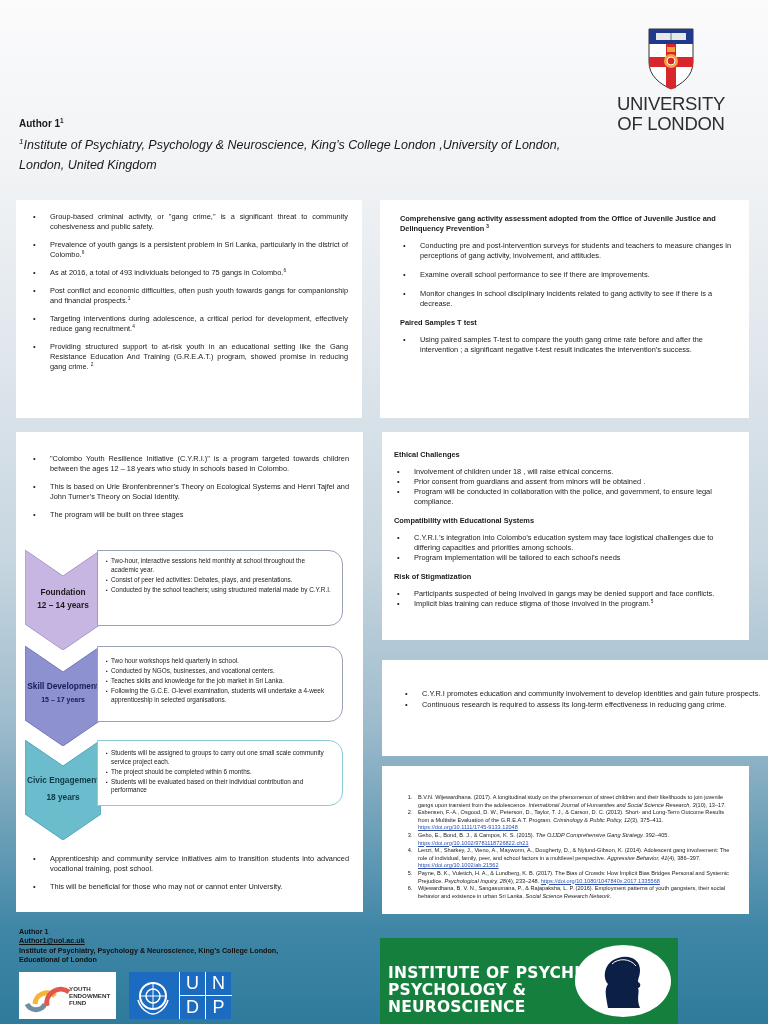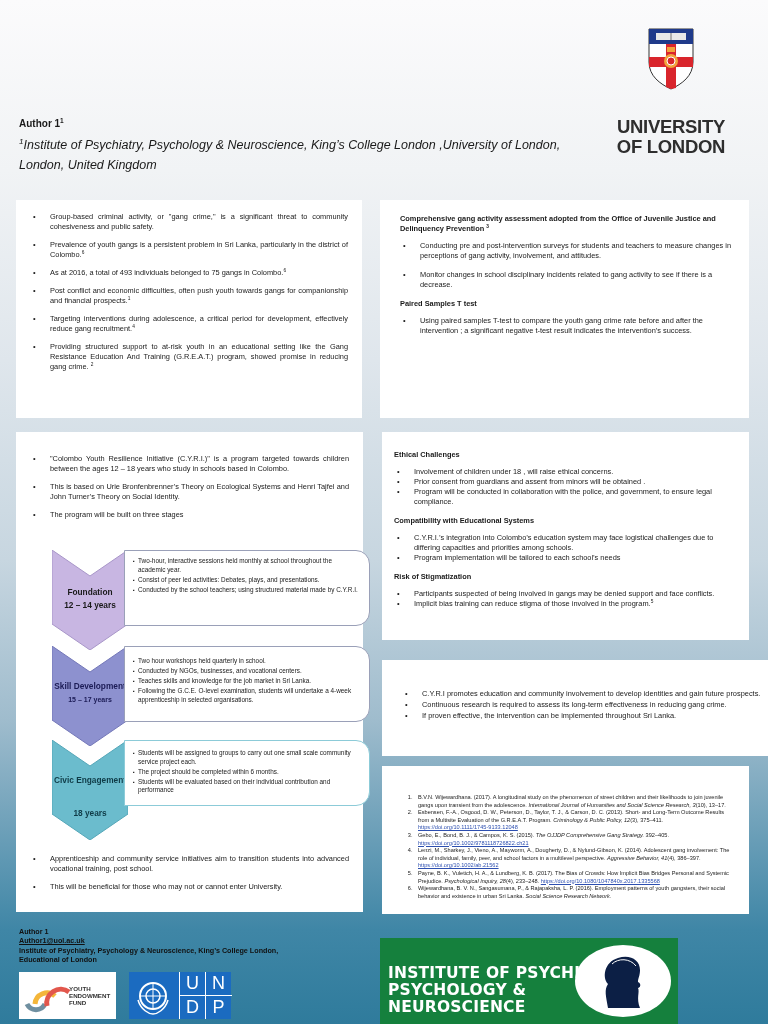--- a/index.html
+++ b/index.html
@@ -8,21 +8,21 @@
     font-family:"Liberation Sans", sans-serif; color:#1a1a1a;
     background: linear-gradient(180deg, #fbfbfc 0px, #f1f3f5 170px, #dfe6ec 360px, #c7d6e0 560px, #9fbccd 720px, #5f98b3 860px, #3f86a6 930px, #2f7b9c 1024px);
   }
   .abs { position:absolute; }
   .author-block { left:19px; top:118px; width:580px; }
   .author-name { font-size:10px; font-weight:bold; margin-bottom:6px; }
   .affil { font-size:12.5px; font-style:italic; line-height:20px; }
   sup { font-size:0.65em; line-height:0; }
 
   .uol-logo { left:612px; top:28px; width:118px; text-align:center; }
-  .uol-text { font-weight:bold; font-size:18.5px; line-height:20px; color:#2e2e2e; letter-spacing:-0.3px; margin-top:23px; }
+  .uol-text { font-weight:normal; font-size:18.5px; line-height:20px; color:#2e2e2e; letter-spacing:-0.3px; margin-top:0; }
 
   .panel { position:absolute; background:#ffffff; box-sizing:border-box; }
   .p1 { left:16px; top:200px; width:346px; height:218px; padding:12px 14px 0 14px; }
   .p2 { left:380px; top:200px; width:369px; height:218px; padding:14px 16px 0 20px; }
   .p3 { left:16px; top:432px; width:347px; height:480px; padding:22px 14px 0 14px; }
   .p4 { left:382px; top:432px; width:367px; height:208px; padding:18px 16px 0 12px; }
   .p5 { left:382px; top:660px; width:401px; height:96px; padding:28px 16px 0 20px; }
   .p6 { left:382px; top:766px; width:367px; height:148px; padding:28px 16px 0 10px; }
 
   ul.b { list-style:none; margin:0; padding:0; }
@@ -34,21 +34,21 @@
   .heading { font-size:7.4px; font-weight:bold; line-height:10px; margin-bottom:7px; }
   .p4 ul.b li { margin-bottom:0; }
   .p4 ul.b { margin-bottom:9px; }
   .p5 ul.b li { margin-bottom:0; line-height:11px; }
 
   ol.refs { margin:0; padding-left:22px; font-size:5.6px; line-height:7.6px; color:#222; }
   ol.refs li { padding-left:4px; }
   .link { color:#2d4fb0; text-decoration:underline; }
   .it { font-style:italic; }
 
-  .stage { position:absolute; left:36px; width:318px;padding-left:20px; }
+  .stage { position:absolute; left:9px; width:318px;padding-left:20px; }
   .chevron { position:absolute; left:0; top:0; width:76px; }
   .chev-label { position:absolute; left:0; width:76px; text-align:center; font-weight:bold; font-size:8.3px; line-height:13px; }
   .stage-box { position:absolute; left:72px; top:0; width:246px; border:1px solid #9aa0b8; border-radius:0 14px 14px 0; background:#fff; box-sizing:border-box; padding:6px 8px 6px 8px; }
   .stage-box ul { list-style:none; margin:0; padding:0; }
   .stage-box li { position:relative; padding-left:5px; font-size:6.4px; line-height:8.6px; margin-bottom:1.5px; }
   .stage-box li::before { content:"▪"; position:absolute; left:0; font-size:5px; }
 
   .footer-author { left:19px; top:927px; font-size:7.2px; font-weight:bold; line-height:9.4px; color:#111; }
   .footer-author .mail { text-decoration:underline; }
   .yef-logo { left:19px; top:972px; width:97px; height:47px; background:#fff; }
@@ -90,20 +90,21 @@
     <li><span>Post conflict and economic difficulties, often push youth towards gangs for companionship and financial prospects.</span><sup>1</sup></li>
     <li><span>Targeting interventions during adolescence, a critical period for development, effectively reduce gang recruitment.</span><sup>4</sup></li>
     <li><span>Providing structured support to at-risk youth in an educational setting like the Gang Resistance Education And Training (G.R.E.A.T.) program, showed promise in reducing gang crime.</span> <sup>2</sup></li>
   </ul>
 </div>
 
 <div class="panel p2">
   <div class="heading"><span>Comprehensive gang activity assessment adopted from the Office of Juvenile Justice and Delinquency Prevention</span> <sup>3</sup></div>
   <ul class="b">
     <li>Conducting pre and post-intervention surveys for students and teachers to measure changes in perceptions of gang activity, involvement, and attitudes.</li>
+    <li>Examine overall school performance  to see if there are improvements.</li>
     <li>Monitor changes in school disciplinary incidents related to gang activity to see if there is a decrease.</li>
   </ul>
   <div class="heading">Paired Samples T test</div>
   <ul class="b">
     <li>Using paired samples T-test to compare the youth gang crime rate before and after the intervention ; a significant negative t-test result indicates the intervention’s success.</li>
   </ul>
 </div>
 
 <div class="panel p3">
   <ul class="b">
@@ -146,21 +147,21 @@
       </ul>
     </div>
   </div>
 
   <div class="stage" style="top:308px; height:100px;">
     <svg class="chevron" width="76" height="100" viewBox="0 0 76 100">
       <polygon points="0,0 38,26 76,0 76,74 38,100 0,74" fill="#6bbccd" stroke="#55a6b8" stroke-width="1"></polygon>
     </svg>
     <div class="chev-label" style="top:34px; color:#0f3b47;">
       <div>Civic Engagement</div>
-      <div style="margin-top:20px">18 years</div>
+      <div style="margin-top:4px">18 years</div>
     </div>
     <div class="stage-box" style="top:0; height:66px; border-color:#8ccbd8; padding-top:8px;">
       <ul>
         <li>Students will be assigned to groups to carry out one small scale community service project each.</li>
         <li>The project should be completed within 6 months.</li>
         <li>Students will be evaluated  based on their individual contribution and performance</li>
       </ul>
     </div>
   </div>
 
@@ -186,21 +187,20 @@
   <ul class="b">
     <li>Participants suspected of being involved in gangs may be denied support and face conflicts.</li>
     <li><span>Implicit bias training can reduce stigma of those involved in the program.</span><sup>5</sup></li>
   </ul>
 </div>
 
 <div class="panel p5">
   <ul class="b">
     <li>C.Y.R.I  promotes education and community involvement to develop identities and gain future prospects.</li>
     <li>Continuous research  is required to assess its long-term effectiveness in reducing gang crime.</li>
-    <li>If proven effective,  the intervention can be implemented throughout Sri Lanka.</li>
   </ul>
 </div>
 
 <div class="panel p6">
   <ol class="refs">
     <li><span>B.V.N. Wijewardhana. (2017). A longitudinal study on the phenomenon of street children and their likelihoods to join juvenile gangs upon transient from the adolescence. </span><span class="it">International Journal of Humanities and Social Science Research, 3</span><span>(10), 13–17.</span></li>
     <li><span>Esbensen, F.-A., Osgood, D. W., Peterson, D., Taylor, T. J., &amp; Carson, D. C. (2013). Short- and Long-Term Outcome Results from a Multisite Evaluation of the G.R.E.A.T. Program. </span><span class="it">Criminology &amp; Public Policy, 12</span><span>(3), 375–411. </span><a class="link">https://doi.org/10.1111/1745-9133.12048</a></li>
     <li><span>Gebo, E., Bond, B. J., &amp; Campos, K. S. (2015). </span><span class="it">The OJJDP Comprehensive Gang Strategy.</span><span> 392–405. </span><a class="link">https://doi.org/10.1002/9781118726822.ch21</a></li>
     <li><span>Lenzi, M., Sharkey, J., Vieno, A., Mayworm, A., Dougherty, D., &amp; Nylund-Gibson, K. (2014). Adolescent gang involvement: The role of individual, family, peer, and school factors in a multilevel perspective. </span><span class="it">Aggressive Behavior, 41</span><span>(4), 386–397. </span><a class="link">https://doi.org/10.1002/ab.21562</a></li>
     <li><span>Payne, B. K., Vuletich, H. A., &amp; Lundberg, K. B. (2017). The Bias of Crowds: How Implicit Bias Bridges Personal and Systemic Prejudice. </span><span class="it">Psychological Inquiry, 28</span><span>(4), 233–248. </span><a class="link">https://doi.org/10.1080/1047840x.2017.1335568</a></li>

